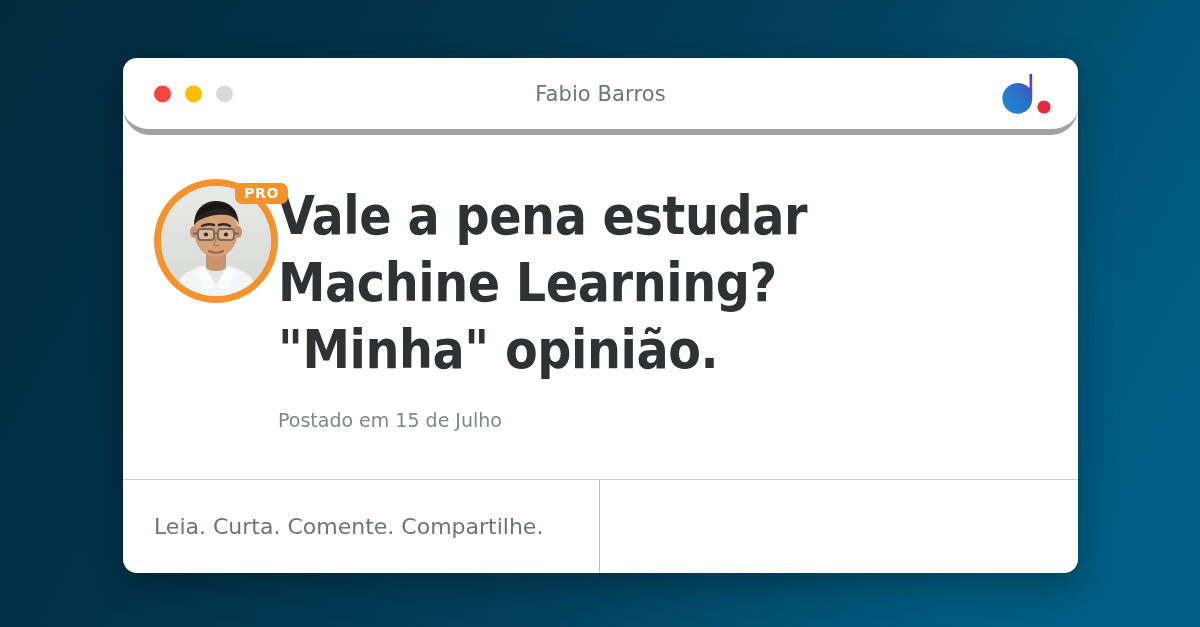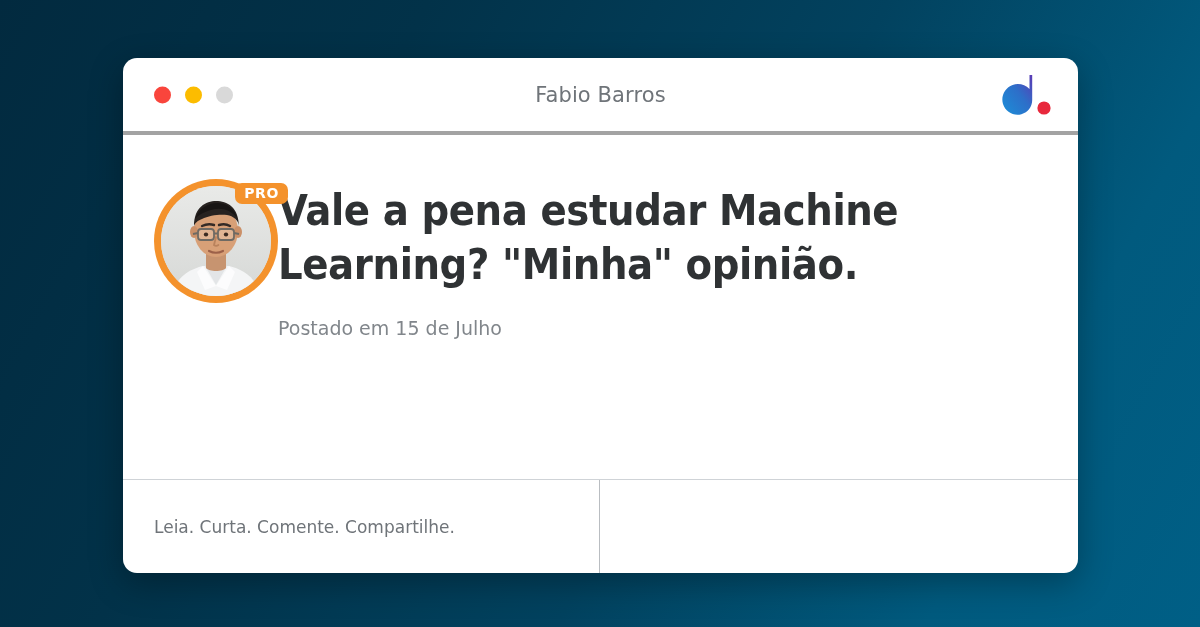--- a/index.html
+++ b/index.html
@@ -27,23 +27,24 @@
     overflow:hidden;
     display:flex;
     flex-direction:column;
   }
 
   
   .titlebar {
     position:relative;
     height:77px;
     flex:0 0 77px;
-    border-bottom:4px solid #a3a3a3;
+    border-bottom:6px solid #a3a3a3;
     display:flex;
     align-items:center;
+    border-radius:27px;
   }
 
   .dots {
     position:absolute;
     left:31px; top:50%;
     transform:translateY(-50%);
     display:flex;
     gap:14px;
   }
   .dot { width:17px; height:17px; border-radius:50%; }
@@ -115,21 +116,21 @@
     padding:3px 9px 4px;
     border-radius:7px;
     line-height:1;
     font-family:"DejaVu Sans", sans-serif;
   }
 
   
   .post-text { padding-top:4px; min-width:0; }
 
   .headline {
-    font-size:43px;
+    font-size:53px;
     line-height:1.26;
     font-weight:bold;
     color:#2f3234;
     letter-spacing:-0.4px;
     font-family:"DejaVu Sans Condensed","Liberation Sans", sans-serif;
     max-width:690px;
   }
 
   .post-date {
     margin-top:26px;
@@ -146,21 +147,21 @@
   }
   .footer-left {
     width:477px;
     height:100%;
     display:flex;
     align-items:center;
     padding-left:31px;
     border-right:1px solid #b9bdc1;
   }
   .footer-tagline {
-    font-size:17px;
+    font-size:22px;
     color:#6f7479;
     font-family:"DejaVu Sans", sans-serif;
     text-align:right;
   }
   .footer-right { flex:1 1 auto; height:100%; }
 </style>
 </head>
 <body>
 
 <div class="window">

